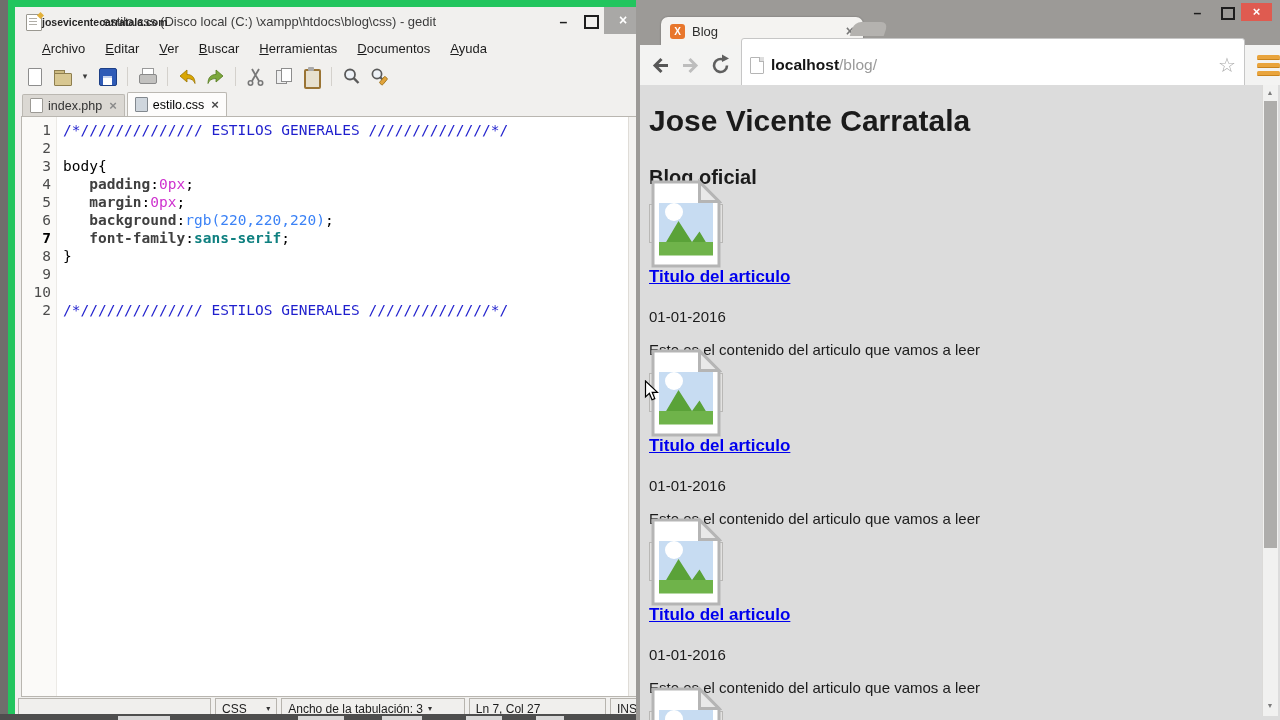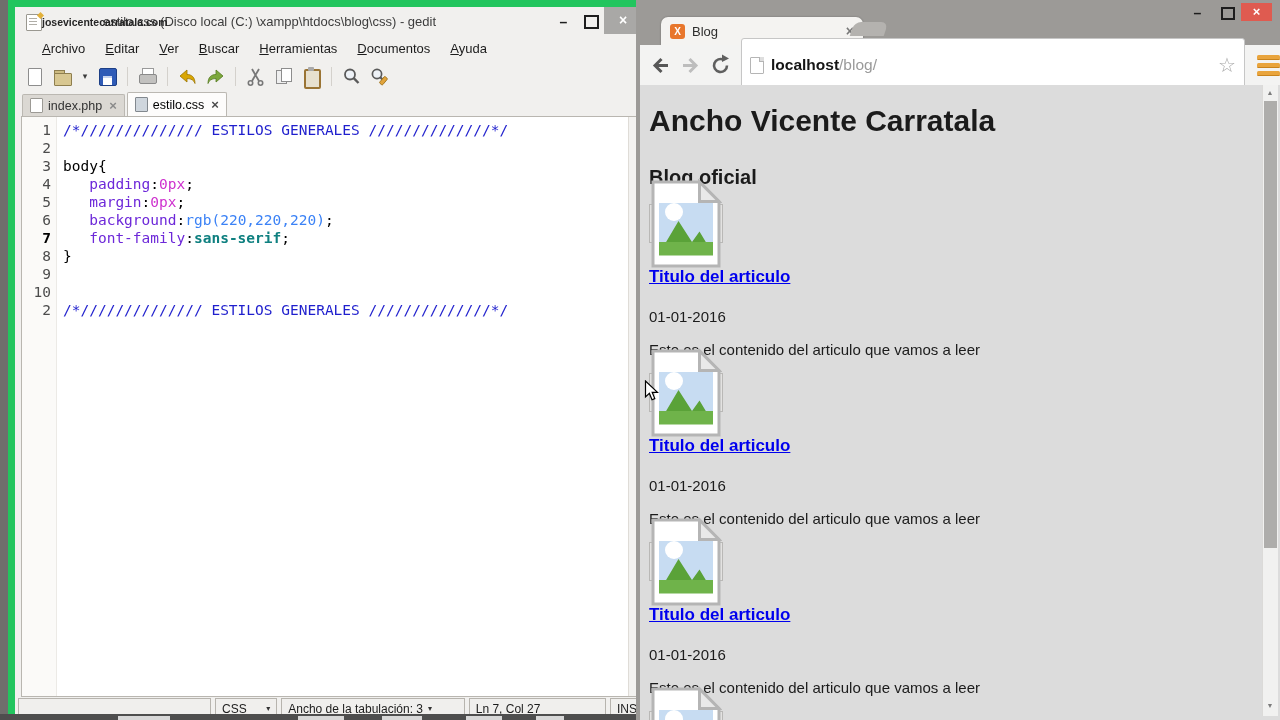--- a/index.html
+++ b/index.html
@@ -53,21 +53,21 @@
   .gtab.active .gtab-close{color:#4a4a4a}
 
   .g-editwrap{flex:1;margin:0 5px 0 6px;background:#fff;border:1px solid #B9B6B0;display:flex;overflow:hidden}
   .gutter{width:29px;flex:none;background:#FBFAF8;border-right:1px solid #ECEAE6;padding:4px 5px 0 0;
           font:14.5px/18px "DejaVu Sans Mono",monospace;color:#4c4c4c;text-align:right}
   .ln{height:18px}
   .ln.cur{font-weight:bold;color:#000}
   .codepane{flex:1;padding:4px 8px 0 6px;font:14.5px/18px "DejaVu Sans Mono",monospace;color:#000;white-space:pre;overflow:hidden}
   .code-line{height:18px}
   .tok-comment{color:#1F1FCD}
-  .tok-prop{color:#6d28d9;font-weight:normal}
+  .tok-prop{color:#404040;font-weight:bold}
   .tok-num{color:#CE32CE}
   .tok-func{color:#3b82f6}
   .tok-val{color:#0F8080;font-weight:bold}
   .vscroll{width:12px;flex:none;background:#F3F2F0;border-left:1px solid #DFDCD7}
 
   .g-status{height:21px;flex:none;display:flex;gap:4px;padding:1px 3px 2px;font-size:12px;color:#1c1c1c;align-items:stretch}
   .seg{border:1px solid #B7B4AE;background:#F0EFED;display:flex;align-items:center;padding:0 6px;white-space:nowrap}
   .seg-spacer{width:186px}
   .seg-css{width:50px;justify-content:space-between}
   .seg-tab{width:176px;}
@@ -284,21 +284,21 @@
       </span>
       <span class="ob-star" data-interactable="true">☆</span>
     </span>
     <span class="c-menu" data-interactable="true">
         <i></i>
         <i></i>
         <i></i>
       </span>
   </div>
   <div class="c-content" data-interactable="false">
-    <h1 class="page-h1" data-interactable="false">Ancho Vicente Carratala</h1>
+    <h1 class="page-h1" data-interactable="false">Jose Vicente Carratala</h1>
     <h2 class="page-h2" data-interactable="false">Blog oficial</h2>
     <div data-interactable="false">
         <div class="article" data-interactable="false">
           <div class="img-box" data-interactable="true">
             <svg viewBox="0 0 24 30">
               <path d="M1 1 H16.5 L23 7.5 V29 H1 Z" fill="#fff" stroke="#b5b5b5"></path>
               <rect x="3" y="8" width="18" height="13" fill="#C7DCF2"></rect>
               <circle cx="8" cy="11" r="3" fill="#fff"></circle>
               <polygon points="3,25 9.5,14 14,21 16.5,17.5 21,25" fill="#5AA238"></polygon>
               <rect x="3" y="21" width="18" height="4.5" fill="#6FB34A"></rect>

